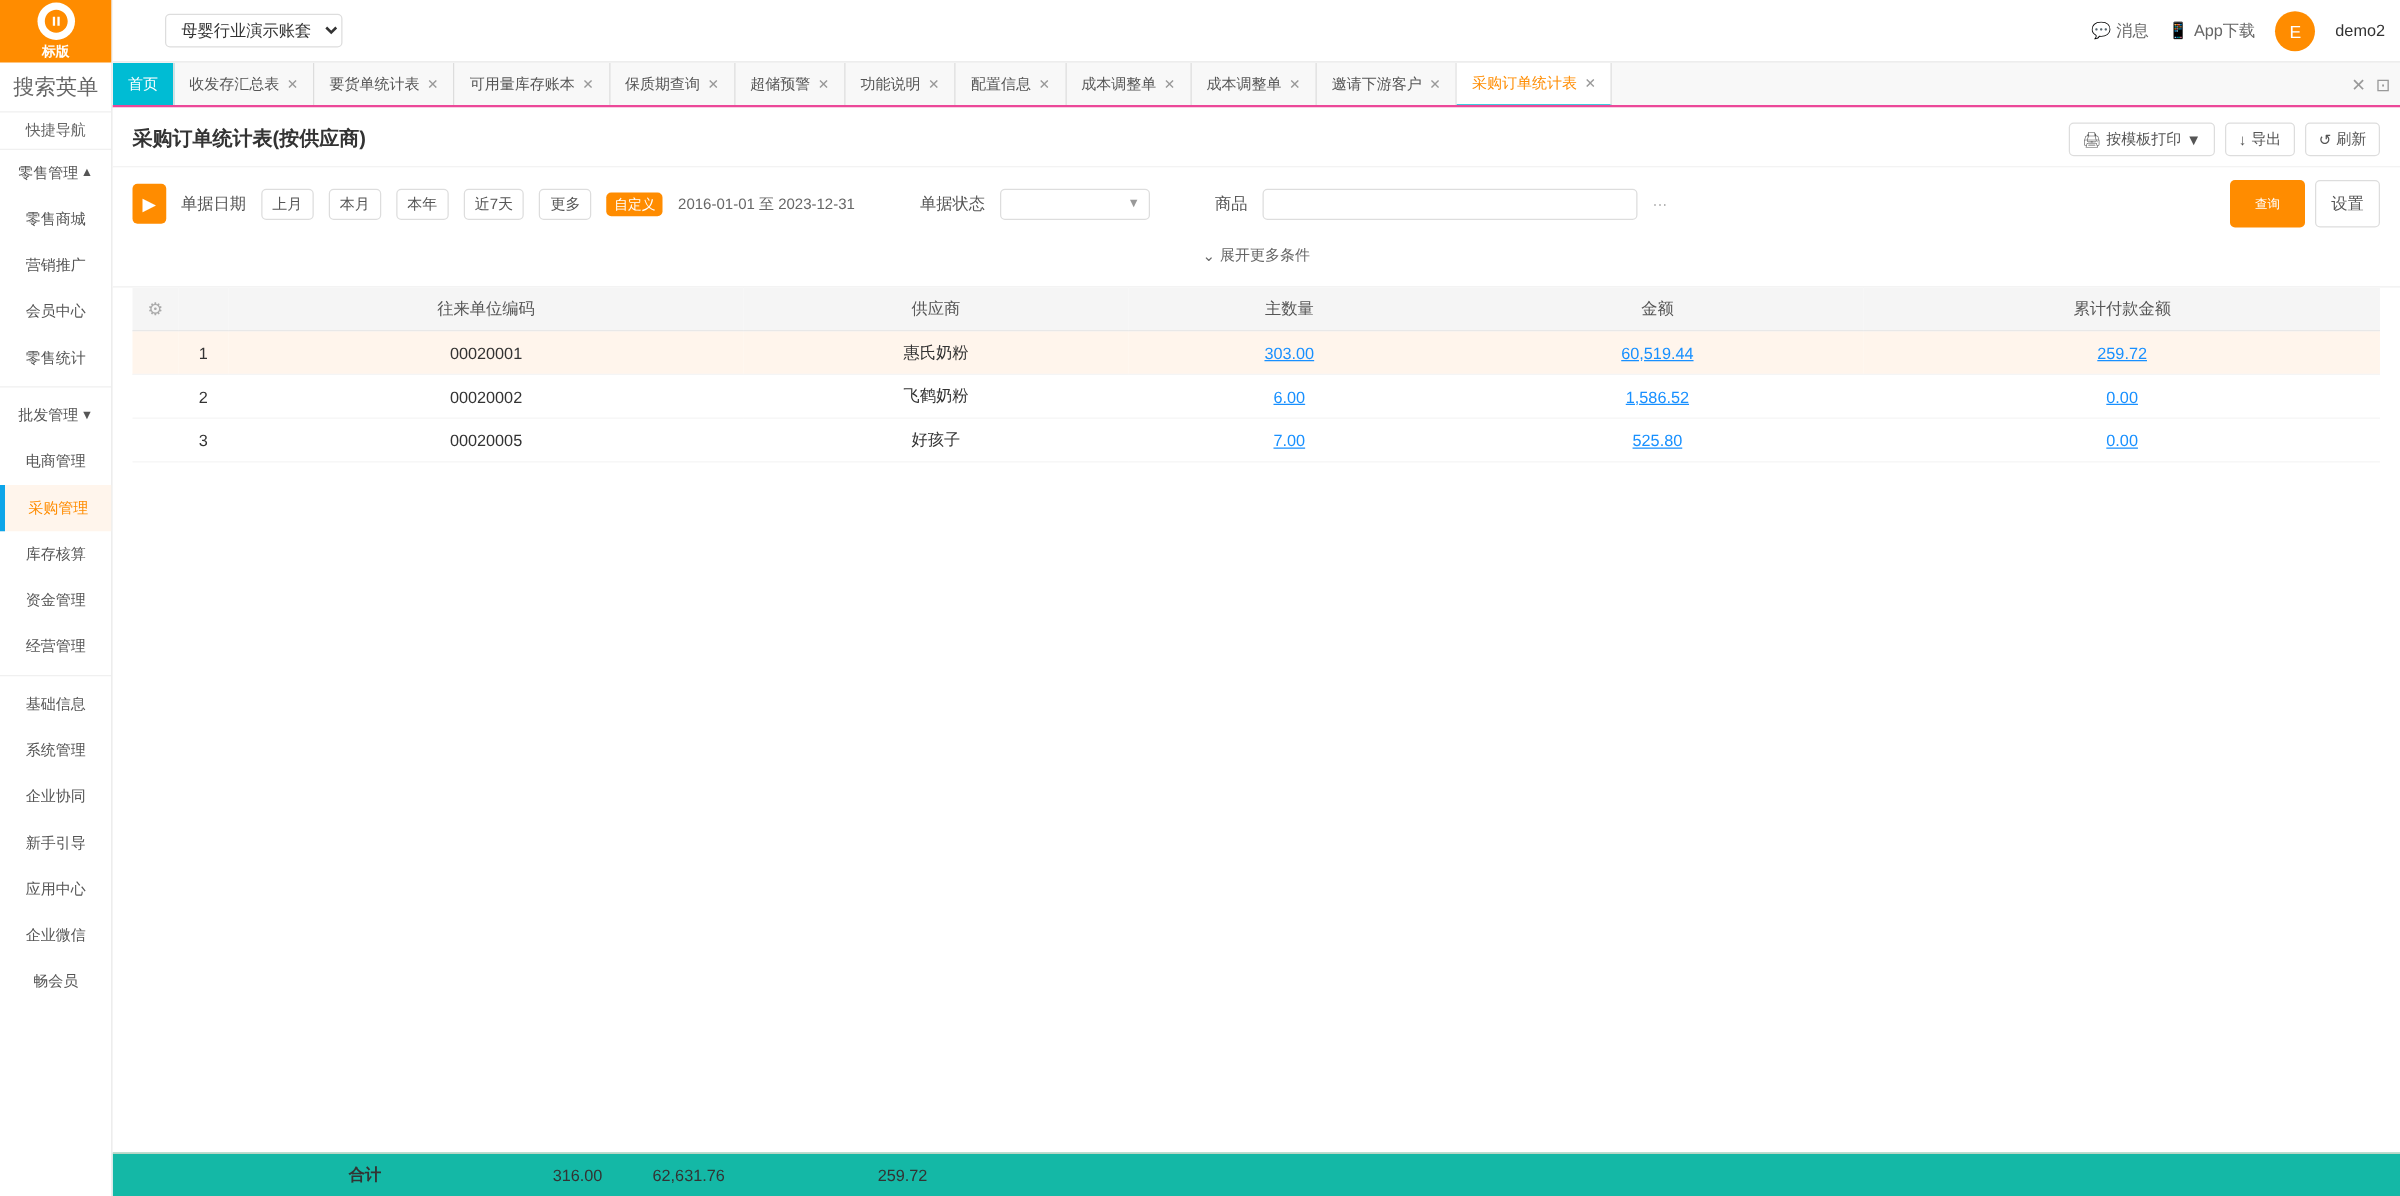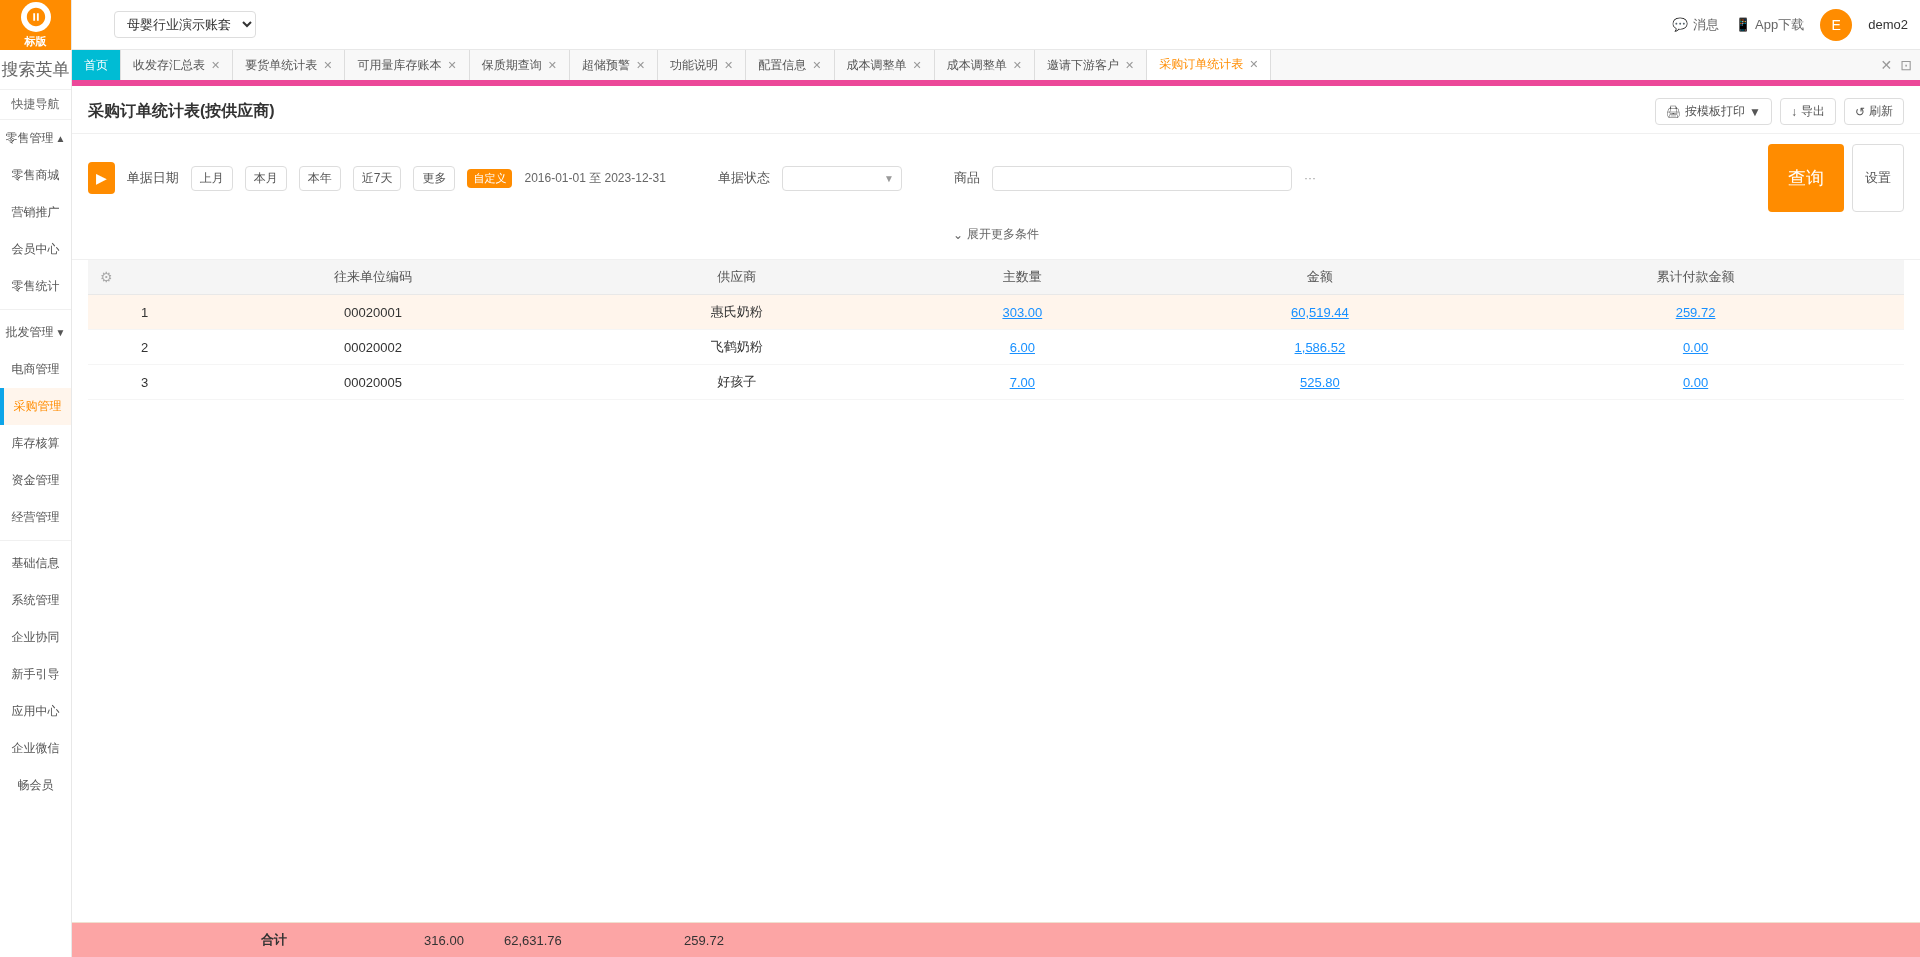--- a/index.html
+++ b/index.html
@@ -1,19 +1,19 @@
 <!DOCTYPE html>
 <html><head>
   <meta charset="utf-8">
   <style>
     * { box-sizing: border-box; margin: 0; padding: 0; }
     body { font-family: 'Microsoft YaHei', Arial, sans-serif; font-size: 13px; background: #f5f5f5; color: #333; display: flex; height: 957px; overflow: hidden; }
 
     
-    .sidebar { width: 72px; background: #fff; display: flex; flex-direction: column; border-right: 1px solid #e8e8e8; flex-shrink: 0; height: 100%; }
+    .sidebar { width: 90px; background: #fff; display: flex; flex-direction: column; border-right: 1px solid #e8e8e8; flex-shrink: 0; height: 100%; }
     .sidebar-logo { background: #ff8c00; height: 50px; display: flex; align-items: center; justify-content: center; color: #fff; font-size: 12px; font-weight: bold; }
     .sidebar-logo-inner { display: flex; flex-direction: column; align-items: center; }
     .sidebar-logo-icon { width: 30px; height: 30px; background: #fff; border-radius: 50%; display: flex; align-items: center; justify-content: center; margin-bottom: 2px; }
     .sidebar-logo-icon svg { width: 22px; height: 22px; }
     .sidebar-search { padding: 8px 0; text-align: center; color: #666; font-size: 17px; border-bottom: 1px solid #f0f0f0; cursor: pointer; }
     .sidebar-nav { padding: 6px 0; text-align: center; color: #666; font-size: 12px; border-bottom: 1px solid #f0f0f0; cursor: pointer; }
     .sidebar-item { padding: 10px 0; text-align: center; color: #555; font-size: 12px; cursor: pointer; position: relative; }
     .sidebar-item.active { color: #ff8c00; background: #fff5ec; }
     .sidebar-item.active::left { content: ''; position: absolute; left: 0; top: 0; bottom: 0; width: 3px; background: #ff8c00; }
     .sidebar-item-with-arrow { display: flex; align-items: center; justify-content: center; gap: 2px; }
@@ -24,21 +24,21 @@
 
     
     .topbar { background: #fff; height: 50px; display: flex; align-items: center; justify-content: space-between; padding: 0 12px; border-bottom: 1px solid #e8e8e8; flex-shrink: 0; }
     .topbar-left { display: flex; align-items: center; gap: 8px; margin-left: 30px; }
     .topbar-select { border: 1px solid #ddd; border-radius: 4px; padding: 4px 8px; font-size: 13px; color: #333; background: #fff; }
     .topbar-right { display: flex; align-items: center; gap: 16px; }
     .topbar-icon { display: flex; align-items: center; gap: 4px; color: #666; cursor: pointer; font-size: 13px; }
     .topbar-avatar { width: 32px; height: 32px; border-radius: 50%; background: #ff8c00; display: flex; align-items: center; justify-content: center; color: #fff; font-size: 14px; }
 
     
-    .tabbar { background: #f8f8f8; height: 36px; display: flex; align-items: center; border-bottom: 6px solid #ec4899; flex-shrink: 0; overflow-x: auto; }
+    .tabbar { background: #f8f8f8; height: 36px; display: flex; align-items: center; border-bottom: 2px solid #ec4899; flex-shrink: 0; overflow-x: auto; }
     .tabbar::-webkit-scrollbar { height: 3px; }
     .tab-item { height: 36px; padding: 0 12px; display: flex; align-items: center; gap: 6px; font-size: 12px; color: #555; cursor: pointer; white-space: nowrap; border-right: 1px solid #ddd; flex-shrink: 0; }
     .tab-item.active { background: #fff; color: #ff8c00; border-bottom: 2px solid #00bcd4; }
     .tab-item.home { background: #00bcd4; color: #fff; }
     .tab-close { color: #999; font-size: 11px; cursor: pointer; }
     .tabbar-end { display: flex; align-items: center; margin-left: auto; padding: 0 8px; gap: 8px; }
 
     
     .page-content { flex: 1; background: #fff; overflow-y: auto; display: flex; flex-direction: column; }
 
@@ -58,38 +58,38 @@
     .date-btn { border: 1px solid #ddd; border-radius: 4px; padding: 3px 8px; background: #fff; cursor: pointer; font-size: 12px; color: #555; }
     .date-custom-tag { background: #ff8c00; color: #fff; border-radius: 4px; padding: 2px 6px; font-size: 11px; }
     .date-range { color: #666; font-size: 12px; }
     .filter-status-label { color: #555; font-size: 13px; flex-shrink: 0; }
     .filter-select { border: 1px solid #ddd; border-radius: 4px; padding: 4px 24px 4px 8px; font-size: 13px; color: #333; background: #fff; min-width: 120px; appearance: none; cursor: pointer; position: relative; }
     .filter-select-wrap { position: relative; }
     .filter-select-wrap::after { content: '▼'; position: absolute; right: 8px; top: 50%; transform: translateY(-50%); font-size: 10px; color: #999; pointer-events: none; }
     .filter-goods-label { color: #555; font-size: 13px; flex-shrink: 0; }
     .filter-goods-input { border: 1px solid #ddd; border-radius: 4px; padding: 4px 8px; font-size: 13px; flex: 1; max-width: 300px; }
     .filter-more-btn { border: none; background: none; cursor: pointer; color: #999; font-size: 12px; }
-    .btn-query { background: #ff8c00; color: #fff; border: none; border-radius: 4px; padding: 22px 20px; cursor: pointer; font-size: 18px; margin-left: 36px; }
+    .btn-query { background: #ff8c00; color: #fff; border: none; border-radius: 4px; padding: 12px 20px; cursor: pointer; font-size: 10px; margin-left: 36px; }
     .btn-settings { border: 1px solid #ddd; border-radius: 4px; padding: 6px 12px; background: #fff; cursor: pointer; font-size: 13px; color: #555; }
 
     .expand-more { display: flex; justify-content: center; padding: 6px 0; }
     .expand-more-btn { border: none; background: none; cursor: pointer; color: #666; font-size: 12px; display: flex; align-items: center; gap: 4px; }
 
     
     .table-container { flex: 1; padding: 0 16px; overflow-y: auto; }
     .data-table { width: 100%; border-collapse: collapse; }
     .data-table th { background: #f5f5f5; color: #555; padding: 8px 12px; text-align: center; font-weight: normal; border-bottom: 1px solid #e8e8e8; font-size: 13px; }
     .data-table td { padding: 8px 12px; text-align: center; border-bottom: 1px solid #f5f5f5; font-size: 13px; }
     .data-table tr.row-highlight td { background: #fff5ec; }
     .data-table td.link { color: #1890ff; cursor: pointer; text-decoration: underline; }
     .col-gear { width: 36px; }
     .col-num { width: 40px; }
 
     
-    .table-footer { padding: 8px 16px; background: #fca5a5; border-top: 1px solid #f0e0d0; display: flex; align-items: center; }
+    .table-footer { padding: 8px 16px; background: #14b8a6; border-top: 1px solid #f0e0d0; display: flex; align-items: center; }
     .footer-total { display: flex; align-items: center; gap: 0; width: 100%; }
 
     
     .gear-icon { color: #aaa; cursor: pointer; font-size: 14px; }
   </style>
 </head>
 <body>
 
 <div class="sidebar">
   <div class="sidebar-logo">

